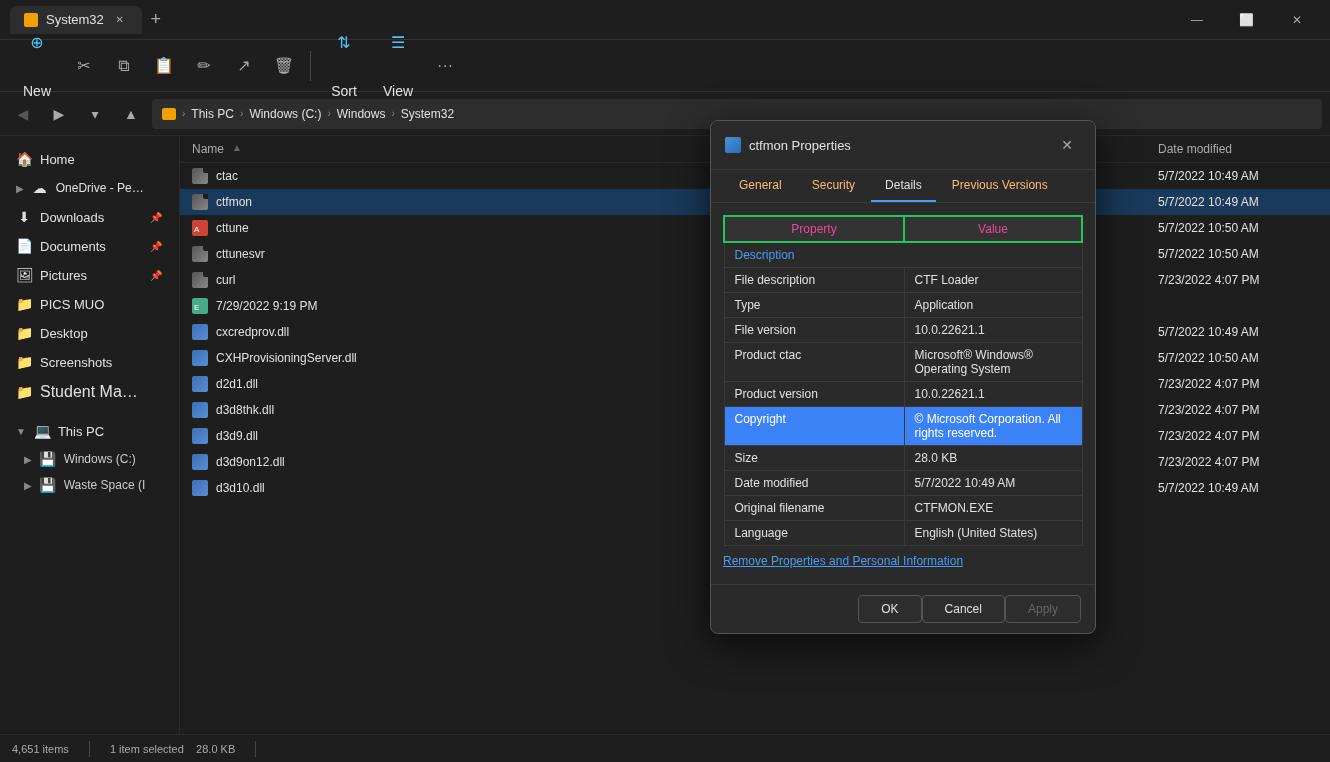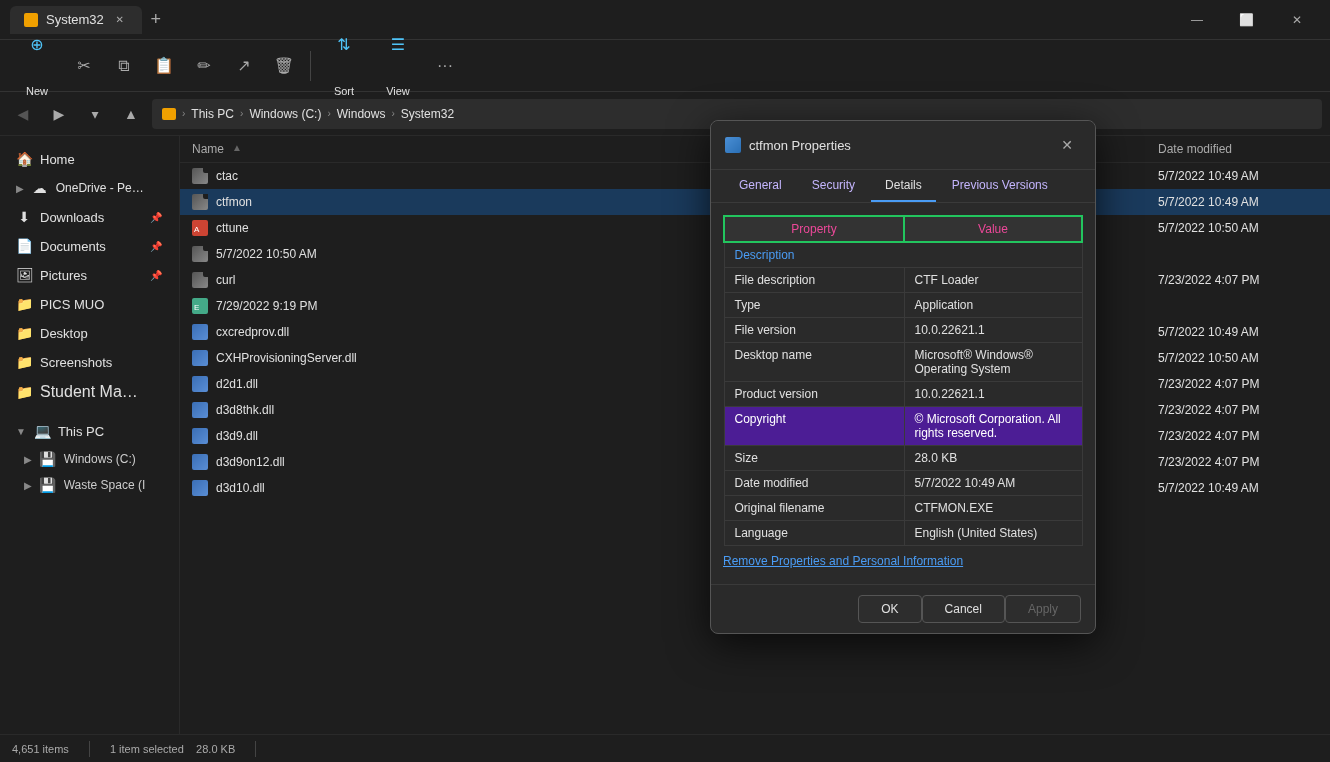--- a/index.html
+++ b/index.html
@@ -99,21 +99,21 @@
       gap: 2px;
       min-width: 50px;
       height: 44px;
       color: #e0e0e0;
     }
     .toolbar-btn .btn-icon {
       font-size: 16px;
       color: #4fc3f7;
     }
     .toolbar-btn .btn-label {
-      font-size: 11px;
+      font-size: 14px;
       color: #e0e0e0;
       margin-top: 29px;
     }
     .toolbar-separator {
       width: 1px;
       height: 30px;
       background: #444;
       margin: 0 4px;
     }
     .toolbar-btn-icon-only {
@@ -350,21 +350,21 @@
     .dialog-tabs {
       display: flex;
       padding: 0 14px;
       background: #2a2a2a;
       border-bottom: 1px solid #3a3a3a;
       gap: 2px;
     }
     .dialog-tab {
       padding: 8px 14px;
       font-size: 12px;
-      color: #c4b5fd;
+      color: #fdba74;
       cursor: pointer;
       border-bottom: 2px solid transparent;
     }
     .dialog-tab.active {
       color: #e0e0e0;
       border-bottom: 2px solid #4a9cf5;
     }
 
     
     .dialog-body {
@@ -383,21 +383,21 @@
       font-weight: 500;
       border: 2px solid #22c55e;
     }
     .props-table td {
       padding: 5px 10px;
       border: 1px solid #3a3a3a;
       color: #e0e0e0;
       vertical-align: top;
     }
     .props-table tr.selected td {
-      background: #4c1d95;
+      background: #3b82f6;
       color: #fff;
     }
     .props-section-row td {
       color: #4a9cf5;
       font-weight: 500;
       background: #2a2a2a !important;
     }
     .dialog-link {
       color: #4a9cf5;
       text-decoration: underline;
@@ -576,20 +576,21 @@
             <text x="2" y="12" font-size="8" fill="white">A</text>
           </svg>
       </div>
       <div class="col-name">cttune</div>
       <div class="col-date">5/7/2022 10:50 AM</div>
     </div>
     <div class="file-row">
       <div class="file-icon">
         <div class="file-exe-icon"></div>
       </div>
+      <div class="col-name">cttunesvr</div>
       <div class="col-date">5/7/2022 10:50 AM</div>
     </div>
     <div class="file-row">
       <div class="file-icon">
         <div class="file-exe-icon"></div>
       </div>
       <div class="col-name">curl</div>
       <div class="col-date">7/23/2022 4:07 PM</div>
     </div>
     <div class="file-row">
@@ -699,21 +700,21 @@
           </tr>
           <tr>
             <td>Type</td>
             <td>Application</td>
           </tr>
           <tr>
             <td>File version</td>
             <td>10.0.22621.1</td>
           </tr>
           <tr>
-            <td>Desktop name</td>
+            <td>Product ctac</td>
             <td>Microsoft® Windows® Operating System</td>
           </tr>
           <tr>
             <td>Product version</td>
             <td>10.0.22621.1</td>
           </tr>
           <tr class="selected">
             <td>Copyright</td>
             <td>© Microsoft Corporation. All rights reserved.</td>
           </tr>

